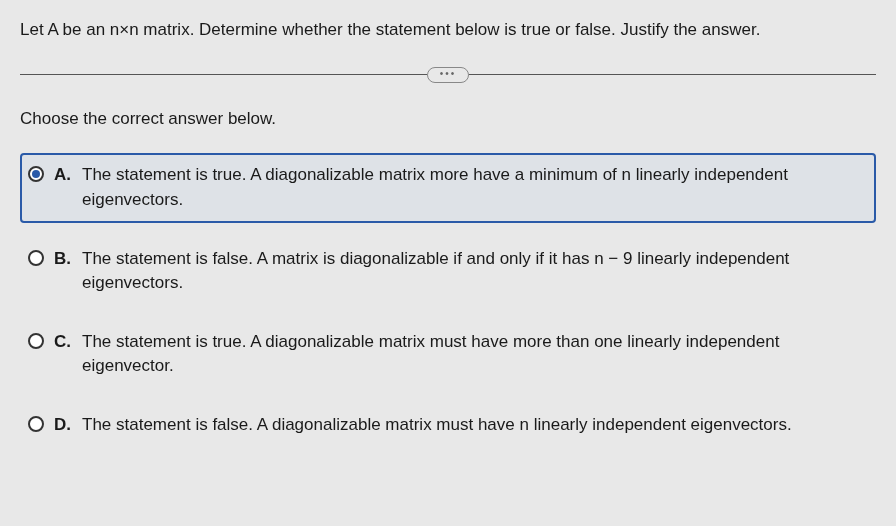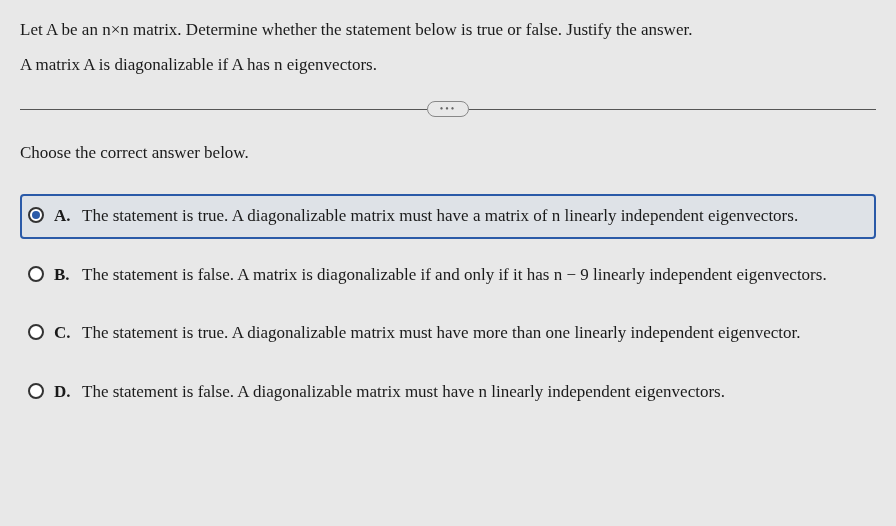--- a/index.html
+++ b/index.html
@@ -1,15 +1,15 @@
 <!DOCTYPE html>
 <html><head>
   <meta charset="utf-8">
   <style>
-    * { box-sizing: border-box; margin: 0; padding: 0; font-family: Liberation Serif, serif; }
+    * { box-sizing: border-box; margin: 0; padding: 0; }
     body {
       font-family: Arial, Helvetica, sans-serif;
       background: #e8e8e8;
       width: 896px;
       height: 526px;
       padding: 18px 20px;
       color: #1a1a1a;
       font-size: 17px;
       line-height: 1.45;
     }
@@ -31,21 +31,21 @@
       padding: 0 12px;
       height: 16px;
       display: flex;
       align-items: center;
       justify-content: center;
       background: #e8e8e8;
       color: #666;
       font-size: 10px;
       letter-spacing: 2px;
     }
-    .instr { margin-bottom: 28px; }
+    .instr { margin-bottom: 22px; }
     .options { display: flex; flex-direction: column; gap: 14px; }
     .option {
       display: flex;
       align-items: flex-start;
       gap: 10px;
       padding: 8px 10px 8px 6px;
       border: 2px solid transparent;
       border-radius: 4px;
     }
     .option.selected {
@@ -74,40 +74,39 @@
     }
     .opt-body { display: flex; gap: 6px; flex: 1; }
     .opt-letter { font-weight: bold; min-width: 22px; }
     .opt-text { flex: 1; }
   </style>
 </head>
 <body>
 
 <div class="question-area">
   <div class="q-line1">Let A be an n×n matrix. Determine whether the statement below is true or false. Justify the answer.</div>
-  <div>A matrix A is diagonalizable if A has n eigenvectors.</div>
 </div>
 
 <div class="divider-row">
   <div class="divider-line"></div>
   <div class="divider-pill">
     <span>•••</span>
   </div>
   <div class="divider-line"></div>
 </div>
 
 <div class="instr">Choose the correct answer below.</div>
 
 <div class="options">
 
   <label class="option selected">
     <span class="radio checked"></span>
     <span class="opt-body">
       <span class="opt-letter">A.</span>
-      <span class="opt-text">The statement is true. A diagonalizable matrix must have a matrix of n linearly independent eigenvectors.</span>
+      <span class="opt-text">The statement is true. A diagonalizable matrix more have a minimum of n linearly independent eigenvectors.</span>
     </span>
   </label>
 
   <label class="option">
     <span class="radio"></span>
     <span class="opt-body">
       <span class="opt-letter">B.</span>
       <span class="opt-text">The statement is false. A matrix is diagonalizable if and only if it has n − 9 linearly independent eigenvectors.</span>
     </span>
   </label>

